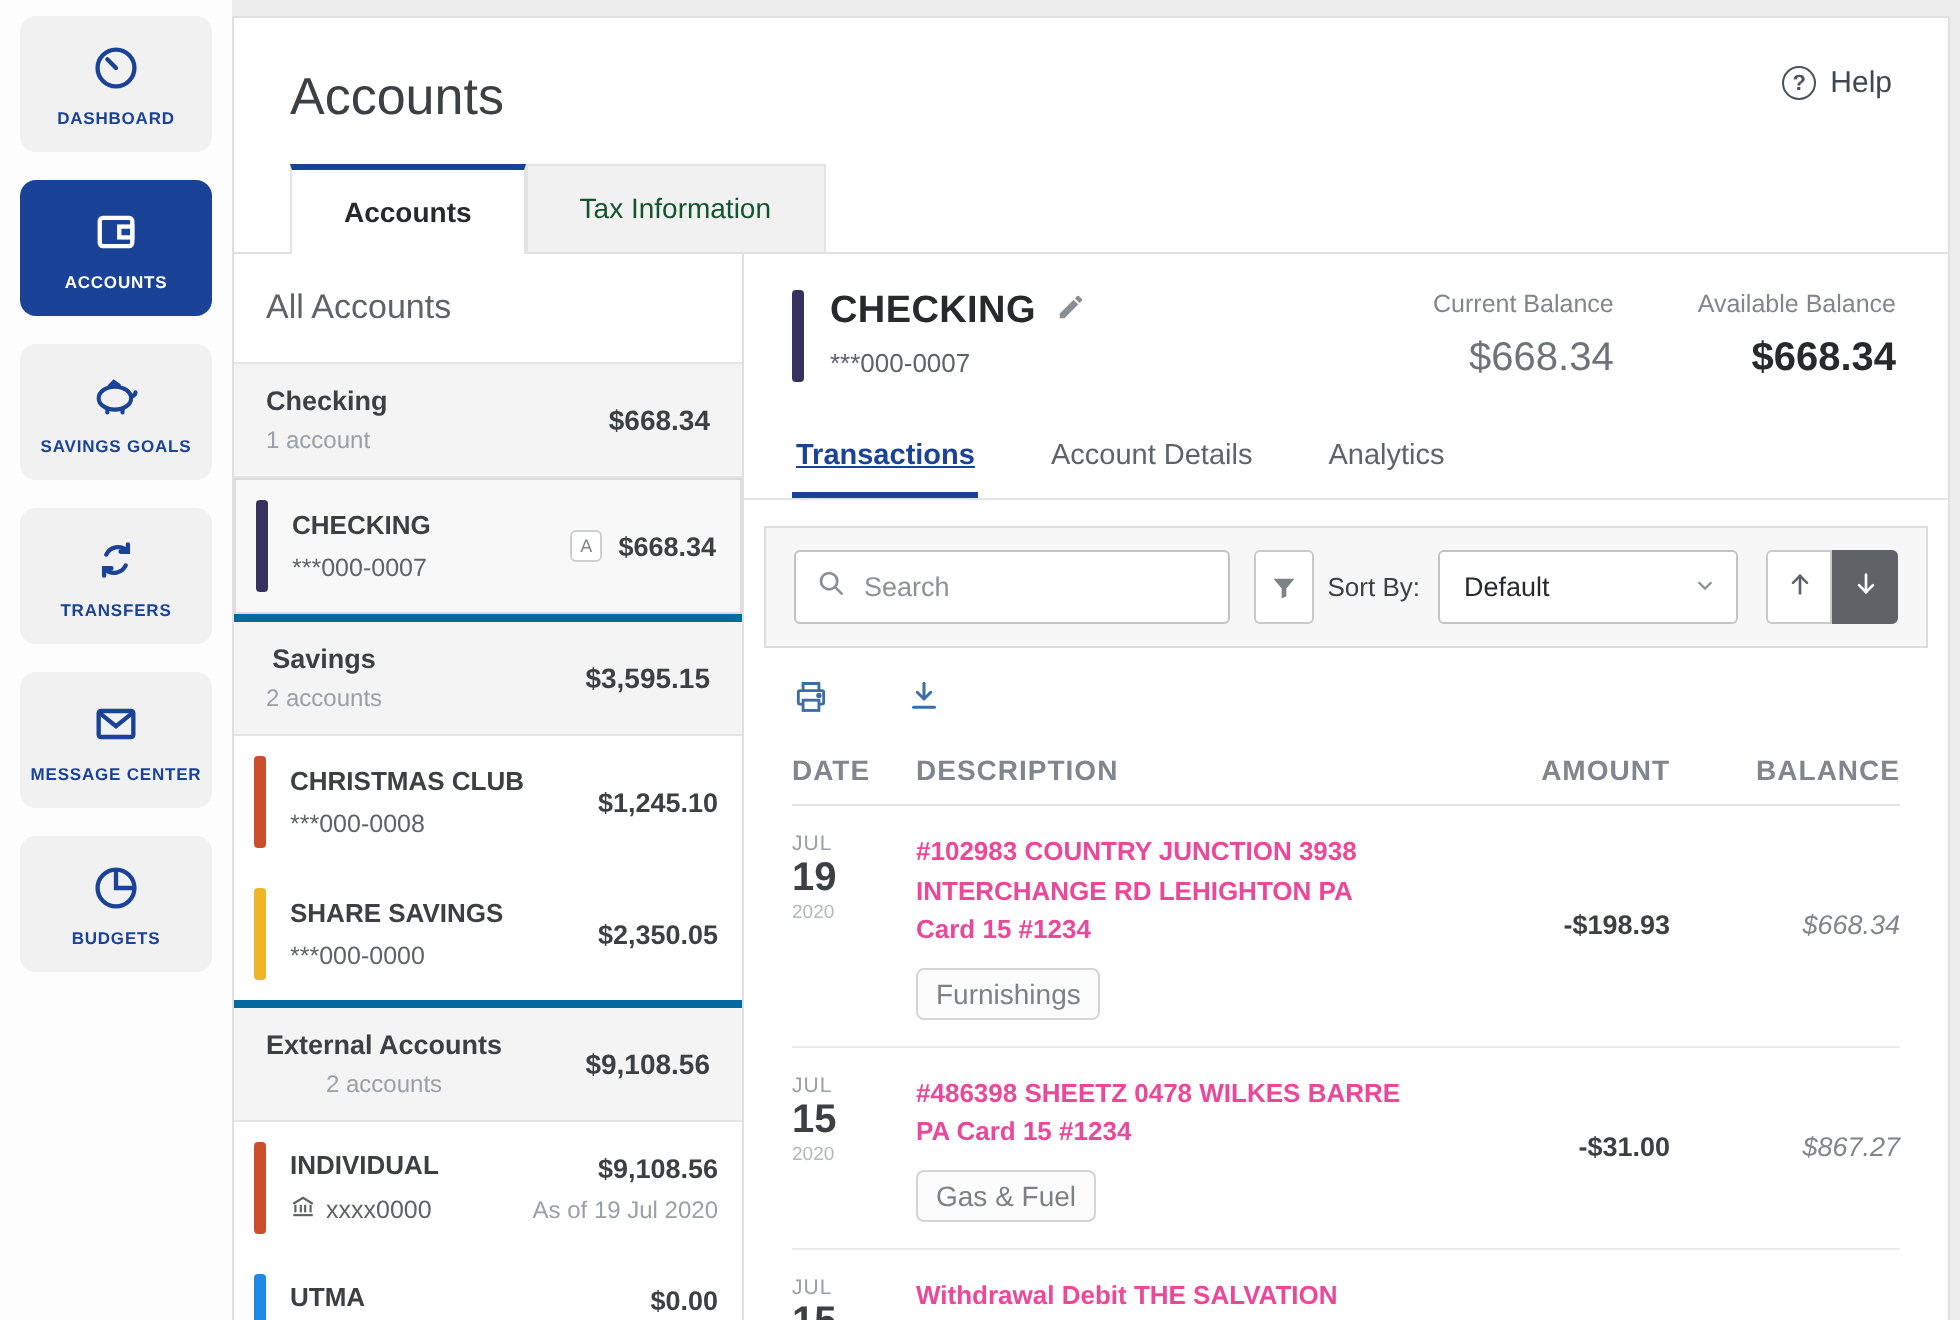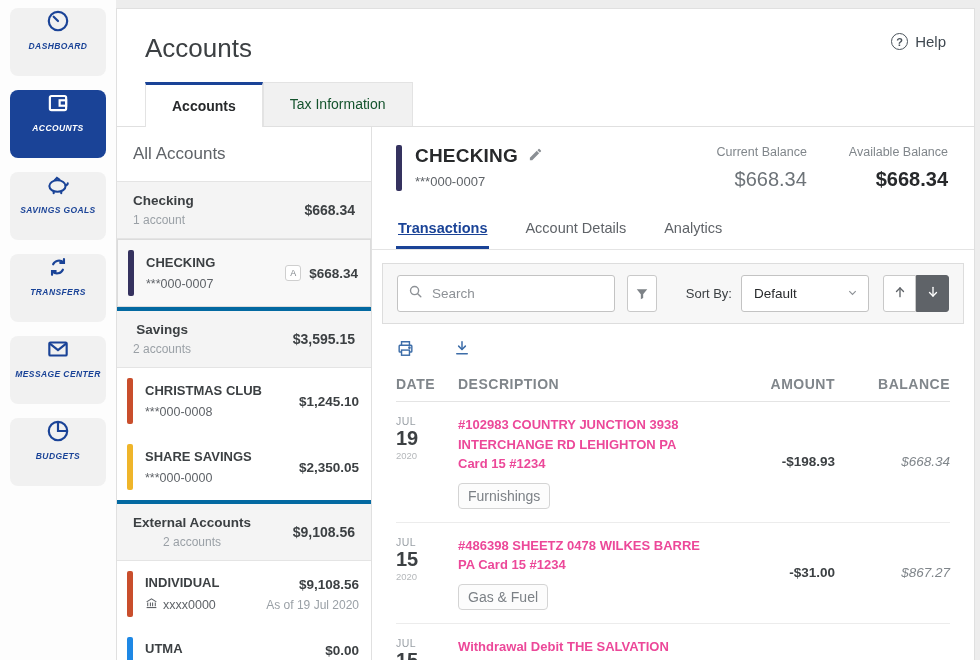--- a/index.html
+++ b/index.html
@@ -8,22 +8,22 @@
     font-family: "Liberation Sans", sans-serif;
     background: #ededed;
     color: #3c4043;
   }
   .app { display: flex; width: 980px; height: 660px; }
 
   
   .sidebar { width: 116px; background: #fdfdfd; padding: 8px 10px; flex: none; }
   .side-tile {
     width: 96px; height: 68px; border-radius: 8px; background: #f1f1f1;
-    display: flex; flex-direction: column; align-items: center; 
-    gap: 7px; margin-bottom: 14px; cursor: pointer; color: #1a4397; font-style: italic;
+    display: flex; flex-direction: column; align-items: center; justify-content: center;
+    gap: 7px; margin-bottom: 14px; cursor: pointer; color: #1a4397;
   }
   .side-tile.active { background: #1a4397; color: #fff; }
   .side-label { font-size: 8.5px; font-weight: bold; letter-spacing: .4px; text-align: center; }
   .side-tile svg { display: block; }
 
   
   .main-card {
     flex: 1; margin: 8px 5px 0 0; background: #fff;
     border: 1px solid #e0e0e0; border-bottom: none;
     display: flex; flex-direction: column; overflow: hidden;
@@ -106,21 +106,21 @@
   .search-box input { border: none; outline: none; font-size: 13.5px; width: 100%; color: #3c4043; font-family: inherit; }
   .search-box input::placeholder { color: #8d9196; }
   .icon-btn {
     background: #fff; border: 1px solid #c9c9c9; border-radius: 3px; height: 37px; width: 30px;
     display: flex; align-items: center; justify-content: center; cursor: pointer;
   }
   .filter-btn { margin-left: 12px; }
   .sort-area { margin-left: auto; display: flex; align-items: center; }
   .sort-label { font-size: 13px; color: #3c4043; margin-right: 9px; }
   .select {
-    background: #fff; border: 1px solid #c3c3c3; border-radius: 3px; height: 37px; width: 128px;
+    background: #fff; border: 1px solid #c3c3c3; border-radius: 3px; height: 37px; width: 150px;
     display: flex; align-items: center; justify-content: space-between; padding: 0 10px 0 12px;
     font-size: 13.5px; color: #27292b; cursor: pointer;
   }
   .sort-dir { display: flex; margin-left: 14px; }
   .dir-btn {
     width: 33px; height: 37px; display: flex; align-items: center; justify-content: center;
     border: 1px solid #c9c9c9; background: #fff; cursor: pointer; font-size: 15px; color: #5f6368;
   }
   .dir-btn.asc { border-radius: 3px 0 0 3px; }
   .dir-btn.desc { border-radius: 0 3px 3px 0; background: #5f6368; border-color: #5f6368; color: #fff; }

